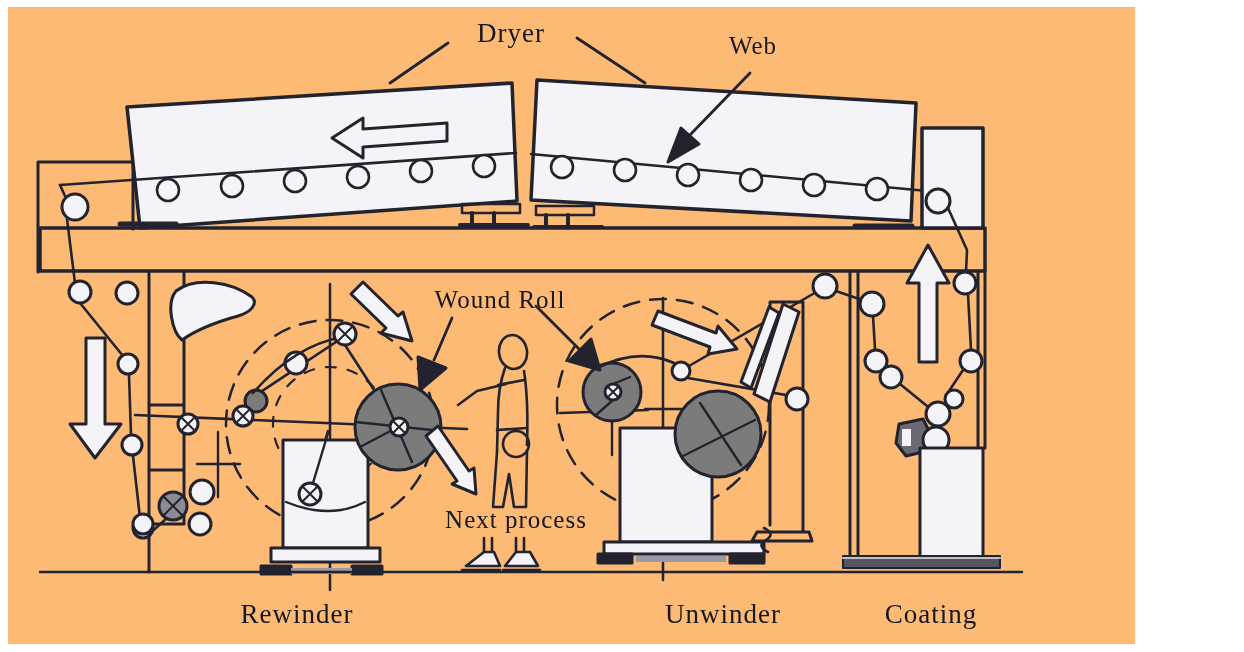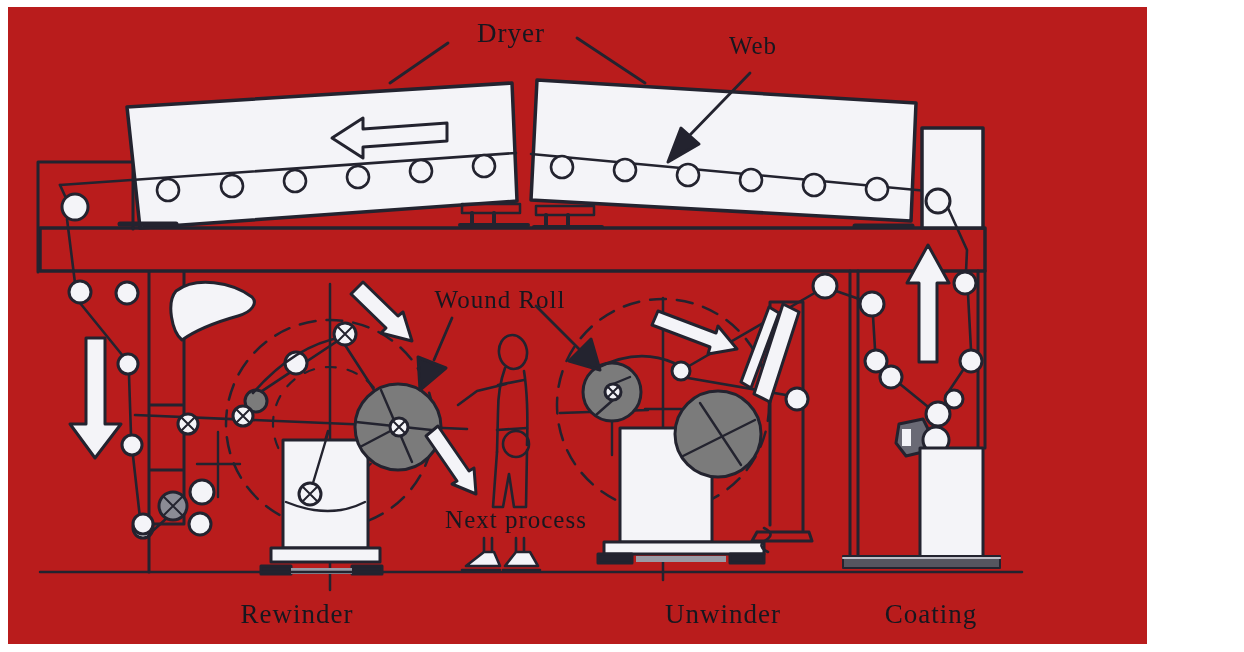--- a/index.html
+++ b/index.html
@@ -1,17 +1,17 @@
 <!DOCTYPE html>
 <html><head>
 <meta charset="utf-8">
 <style>
   html,body{margin:0;padding:0;background:#ffffff;}
-  .stage{position:relative;width:1135px;height:652px;background:#b91c1c;overflow:hidden;
-         font-family:"Liberation Serif", serif;padding-left:12px;}
+  .stage{position:relative;width:1135px;height:652px;background:#fdba74;overflow:hidden;
+         font-family:"Liberation Serif", serif;}
   svg{position:absolute;left:0;top:0;}
   text{fill:#17171f;letter-spacing:1px;}
   .lbl-big{font-size:27px;}
   .lbl-med{font-size:25px;}
 </style>
 </head>
 <body>
 
 <div class="stage">
 <svg width="1244" height="652" viewBox="0 0 1244 652">

